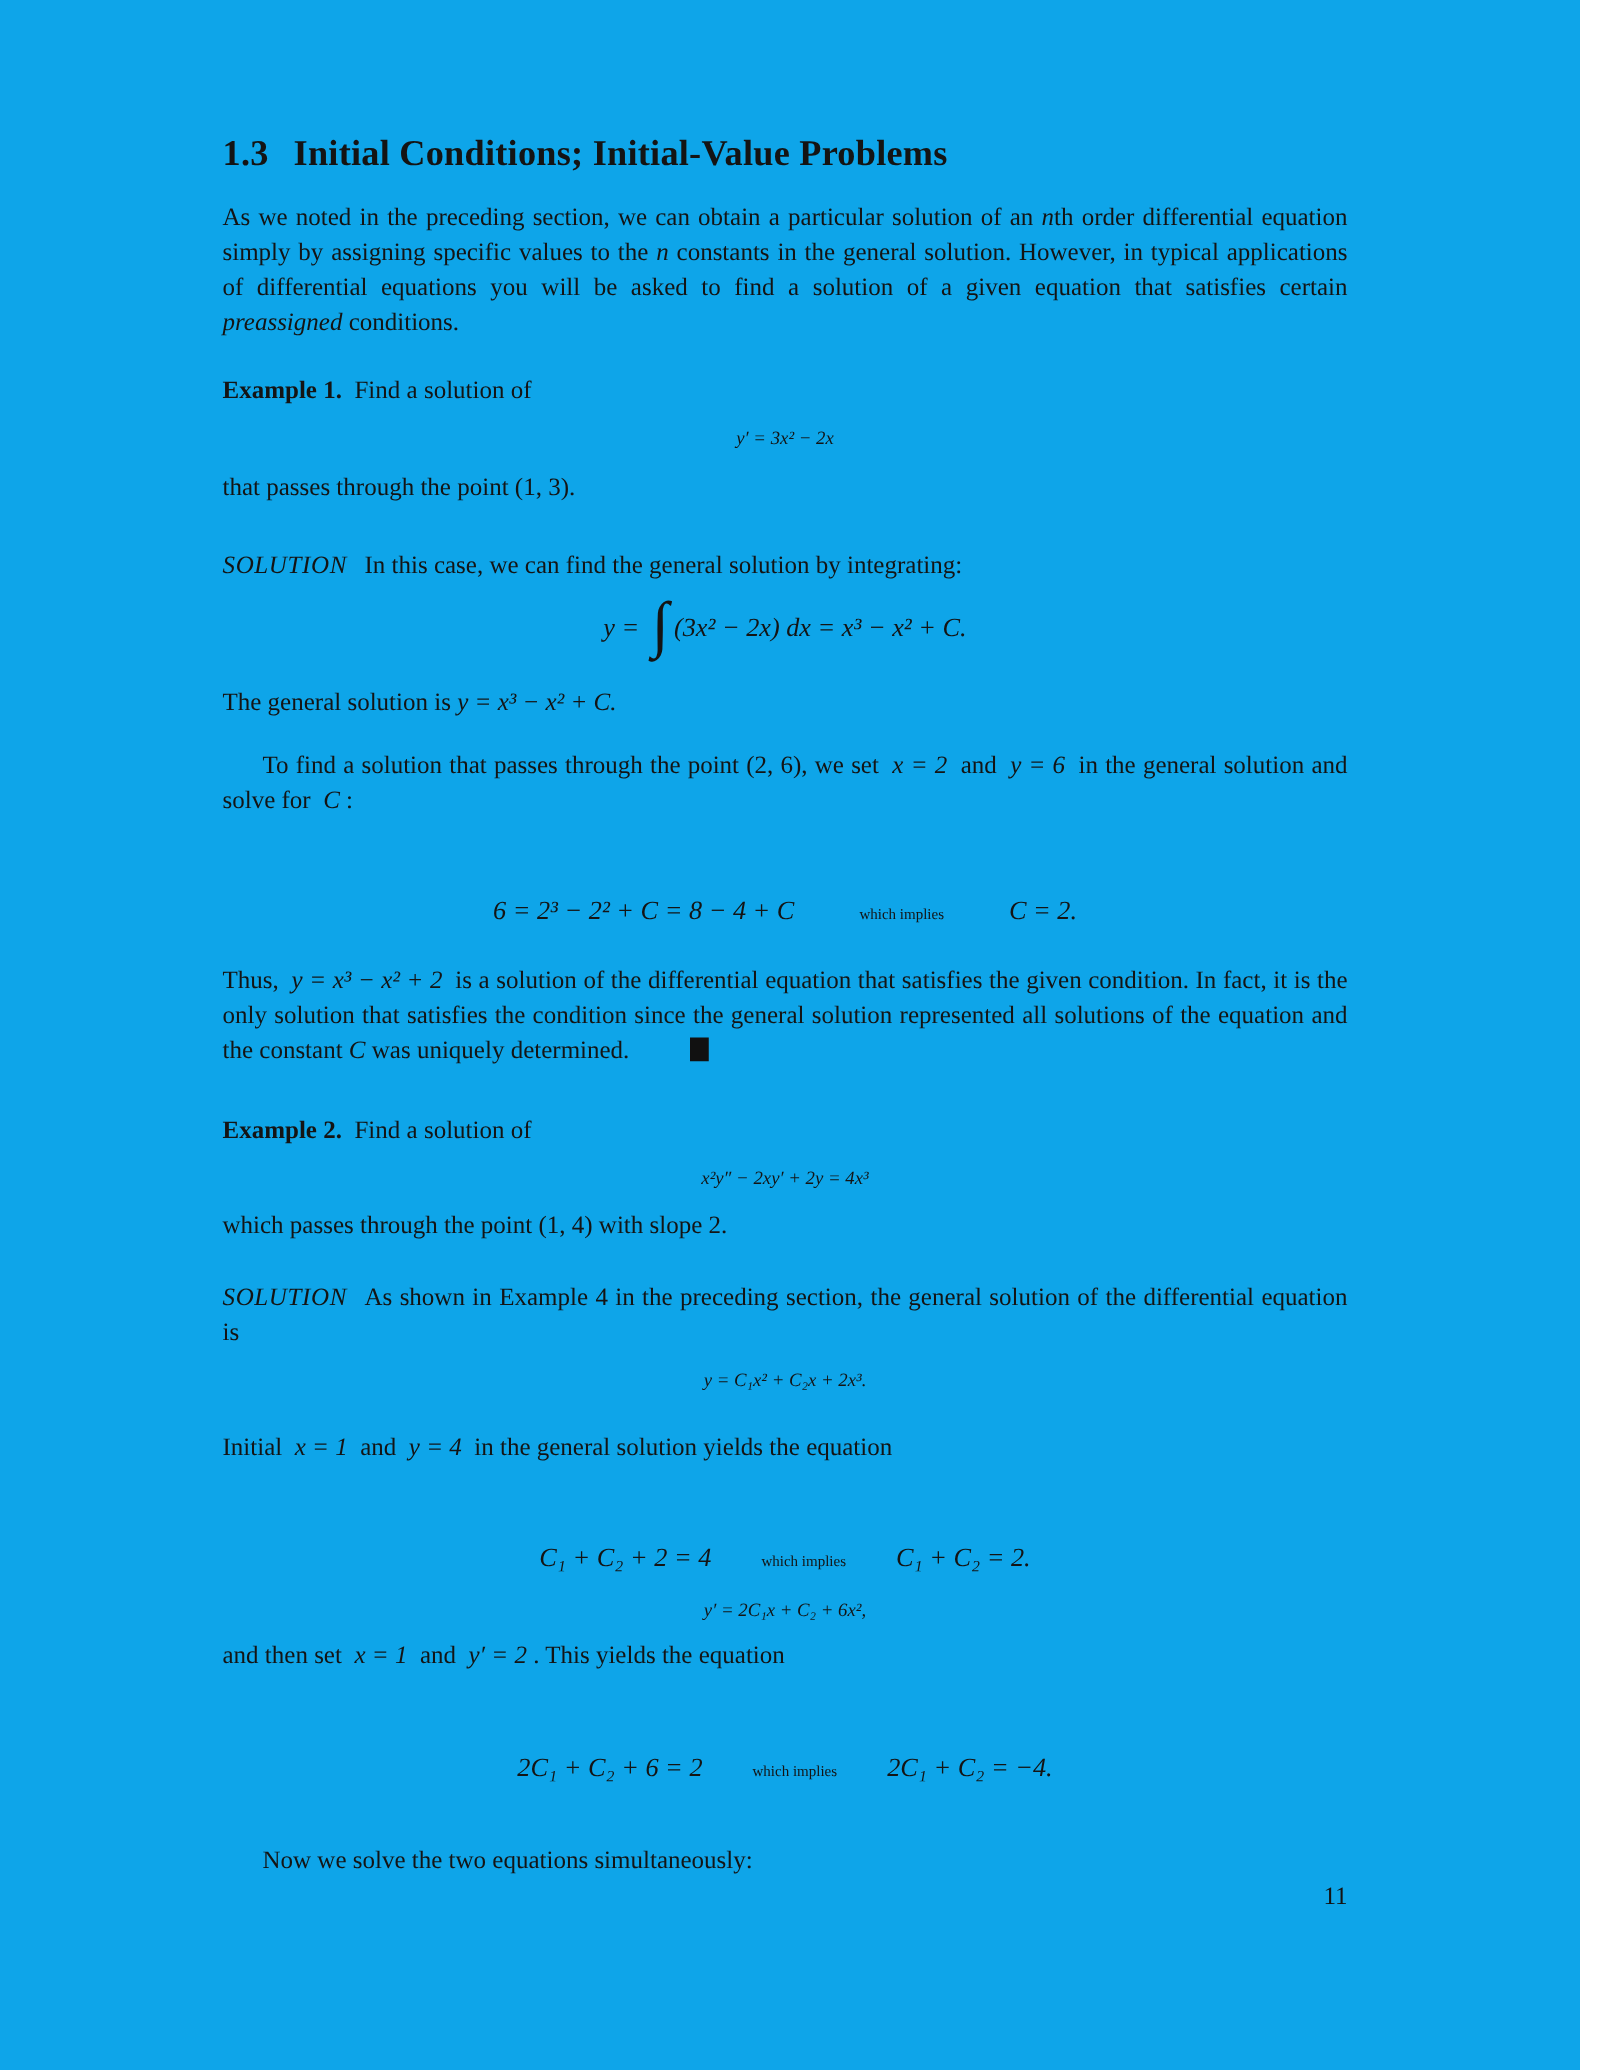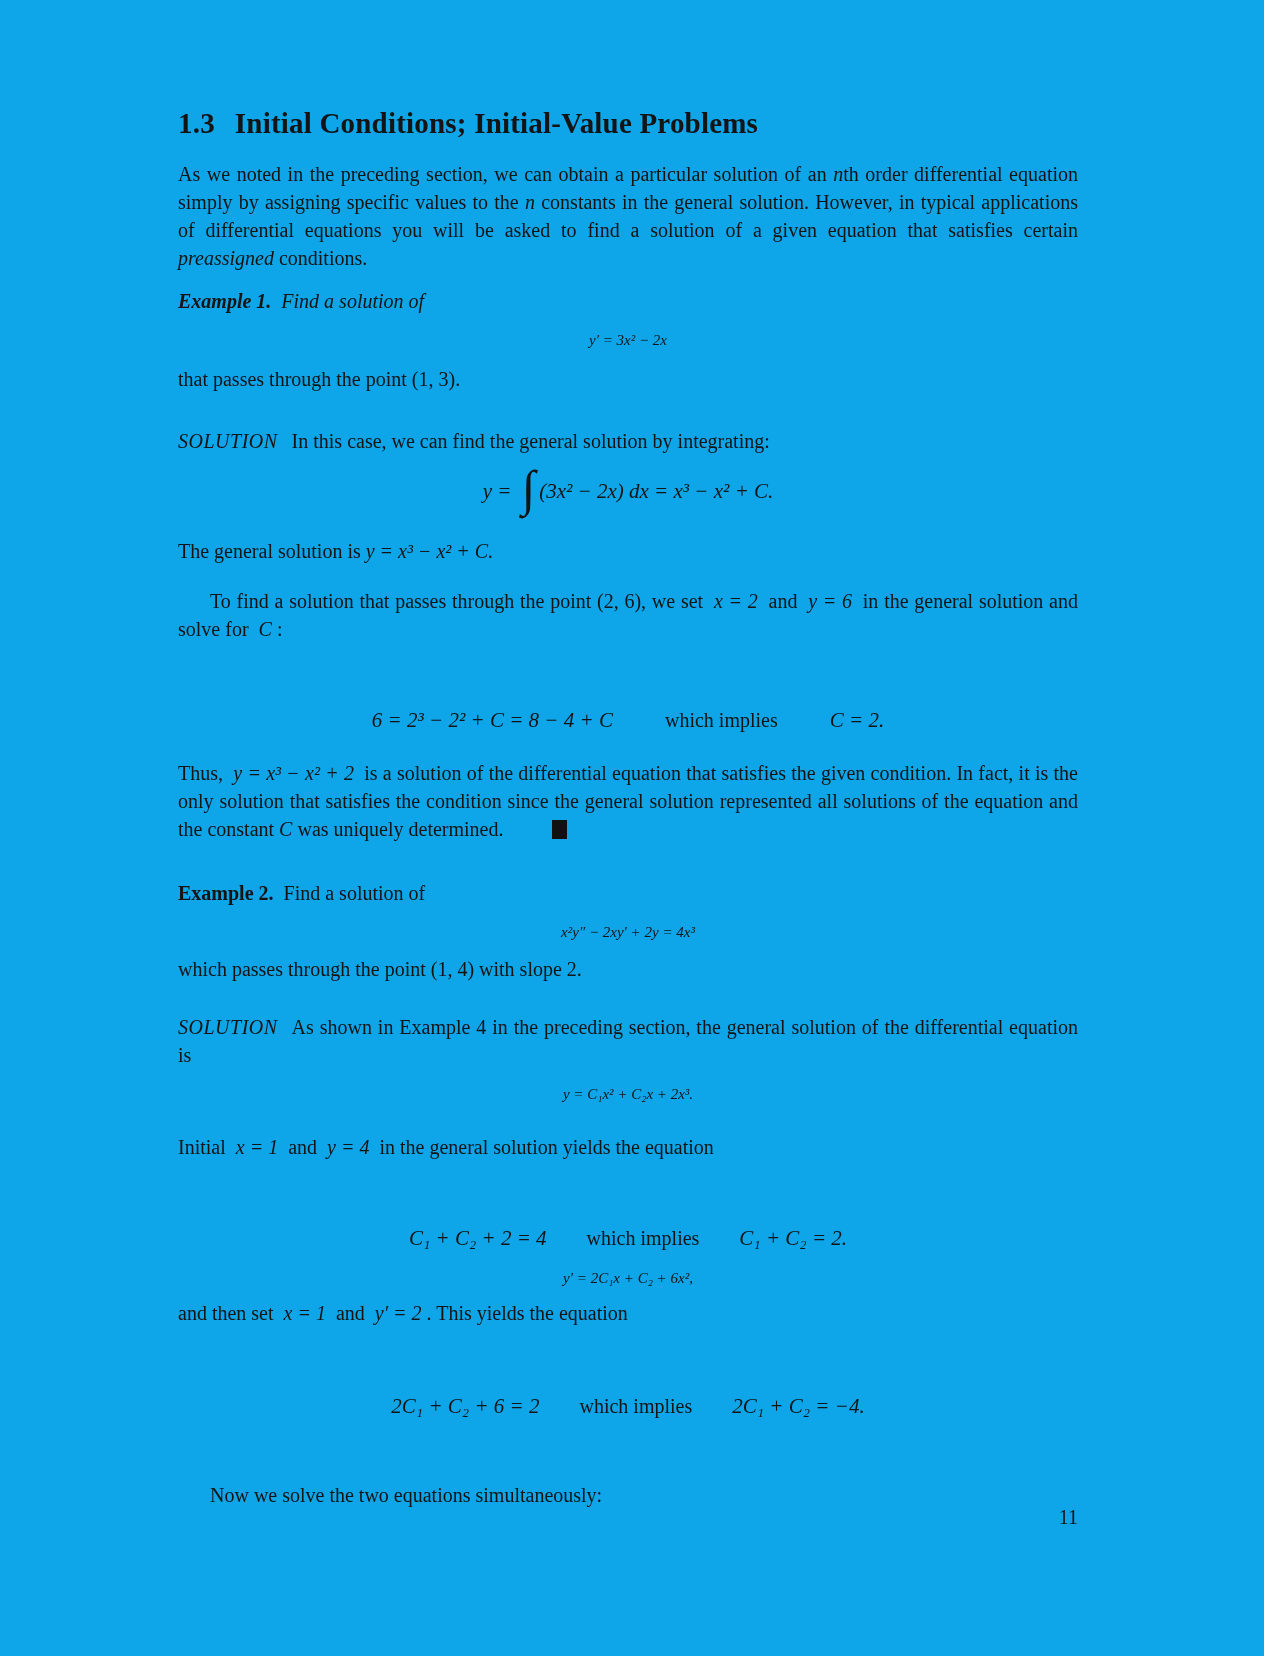--- a/index.html
+++ b/index.html
@@ -24,38 +24,38 @@
     font-size: 29px;
     line-height: 34px;
     font-weight: bold;
     letter-spacing: 0.2px;
   }
   .secnum { margin-right: 20px; }
   p { margin: 0; line-height: 28px; }
   .para { text-align: justify; }
   .indent { text-indent: 32px; }
   .mt-intro   { margin-top: 20px; }
-  .mt-exline  { margin-top: 15px; font-style: italic; }
+  .mt-exline  { margin-top: 26px; }
   .mt-sm      { margin-top: 10px; }
   .mt-xs      { margin-top: 8px; }
   .mt-sol     { margin-top: 34px; }
   .mt-gensol  { margin-top: 18px; }
   .mt-tofind  { margin-top: 22px; }
   .mt-imp     { margin-top: 18px; }
   .mt-thus    { margin-top: 24px; }
   .mt-ex2     { margin-top: 36px; }
   .mt-eq4     { margin-top: 6px; }
   .mt-sol2    { margin-top: 30px; }
   .mt-eq5     { margin-top: 10px; }
   .mt-setting { margin-top: 24px; }
   .mt-second  { margin-top: 40px; }
   .mt-eq7     { margin-top: 6px; }
   .mt-andthen { margin-top: 6px; }
   .mt-imp3    { margin-top: 20px; }
-  .mt-closing { margin-top: 60px; }
+  .mt-closing { margin-top: 42px; }
   .bold-label { font-weight: bold; margin-right: 10px; }
   .sol-label { font-style: italic; margin-right: 14px; letter-spacing: 0.5px; }
   .m-in { font-style: italic; margin: 0 5px; }
   .m-tight { font-style: italic; }
   .disp {
     margin-top: 10px;
     text-align: center;
     font-size: 15px;
     line-height: 30px;
     font-style: italic;
@@ -63,21 +63,21 @@
   .imp-row {
     display: flex;
     justify-content: center;
     align-items: baseline;
     font-size: 21px;
     line-height: 30px;
   }
   .imp-wide { gap: 52px; }
   .imp-narrow { gap: 40px; }
   .imp-row .math { font-style: italic; }
-  .imp-row .mid { font-style: normal; font-size: 20px; margin-top: 44px; }
+  .imp-row .mid { font-style: normal; font-size: 12px; margin-top: 44px; }
   .int-row {
     display: flex;
     justify-content: center;
     align-items: center;
     height: 56px;
     font-size: 21px;
     font-style: italic;
   }
   .int-sign {
     font-size: 50px;

